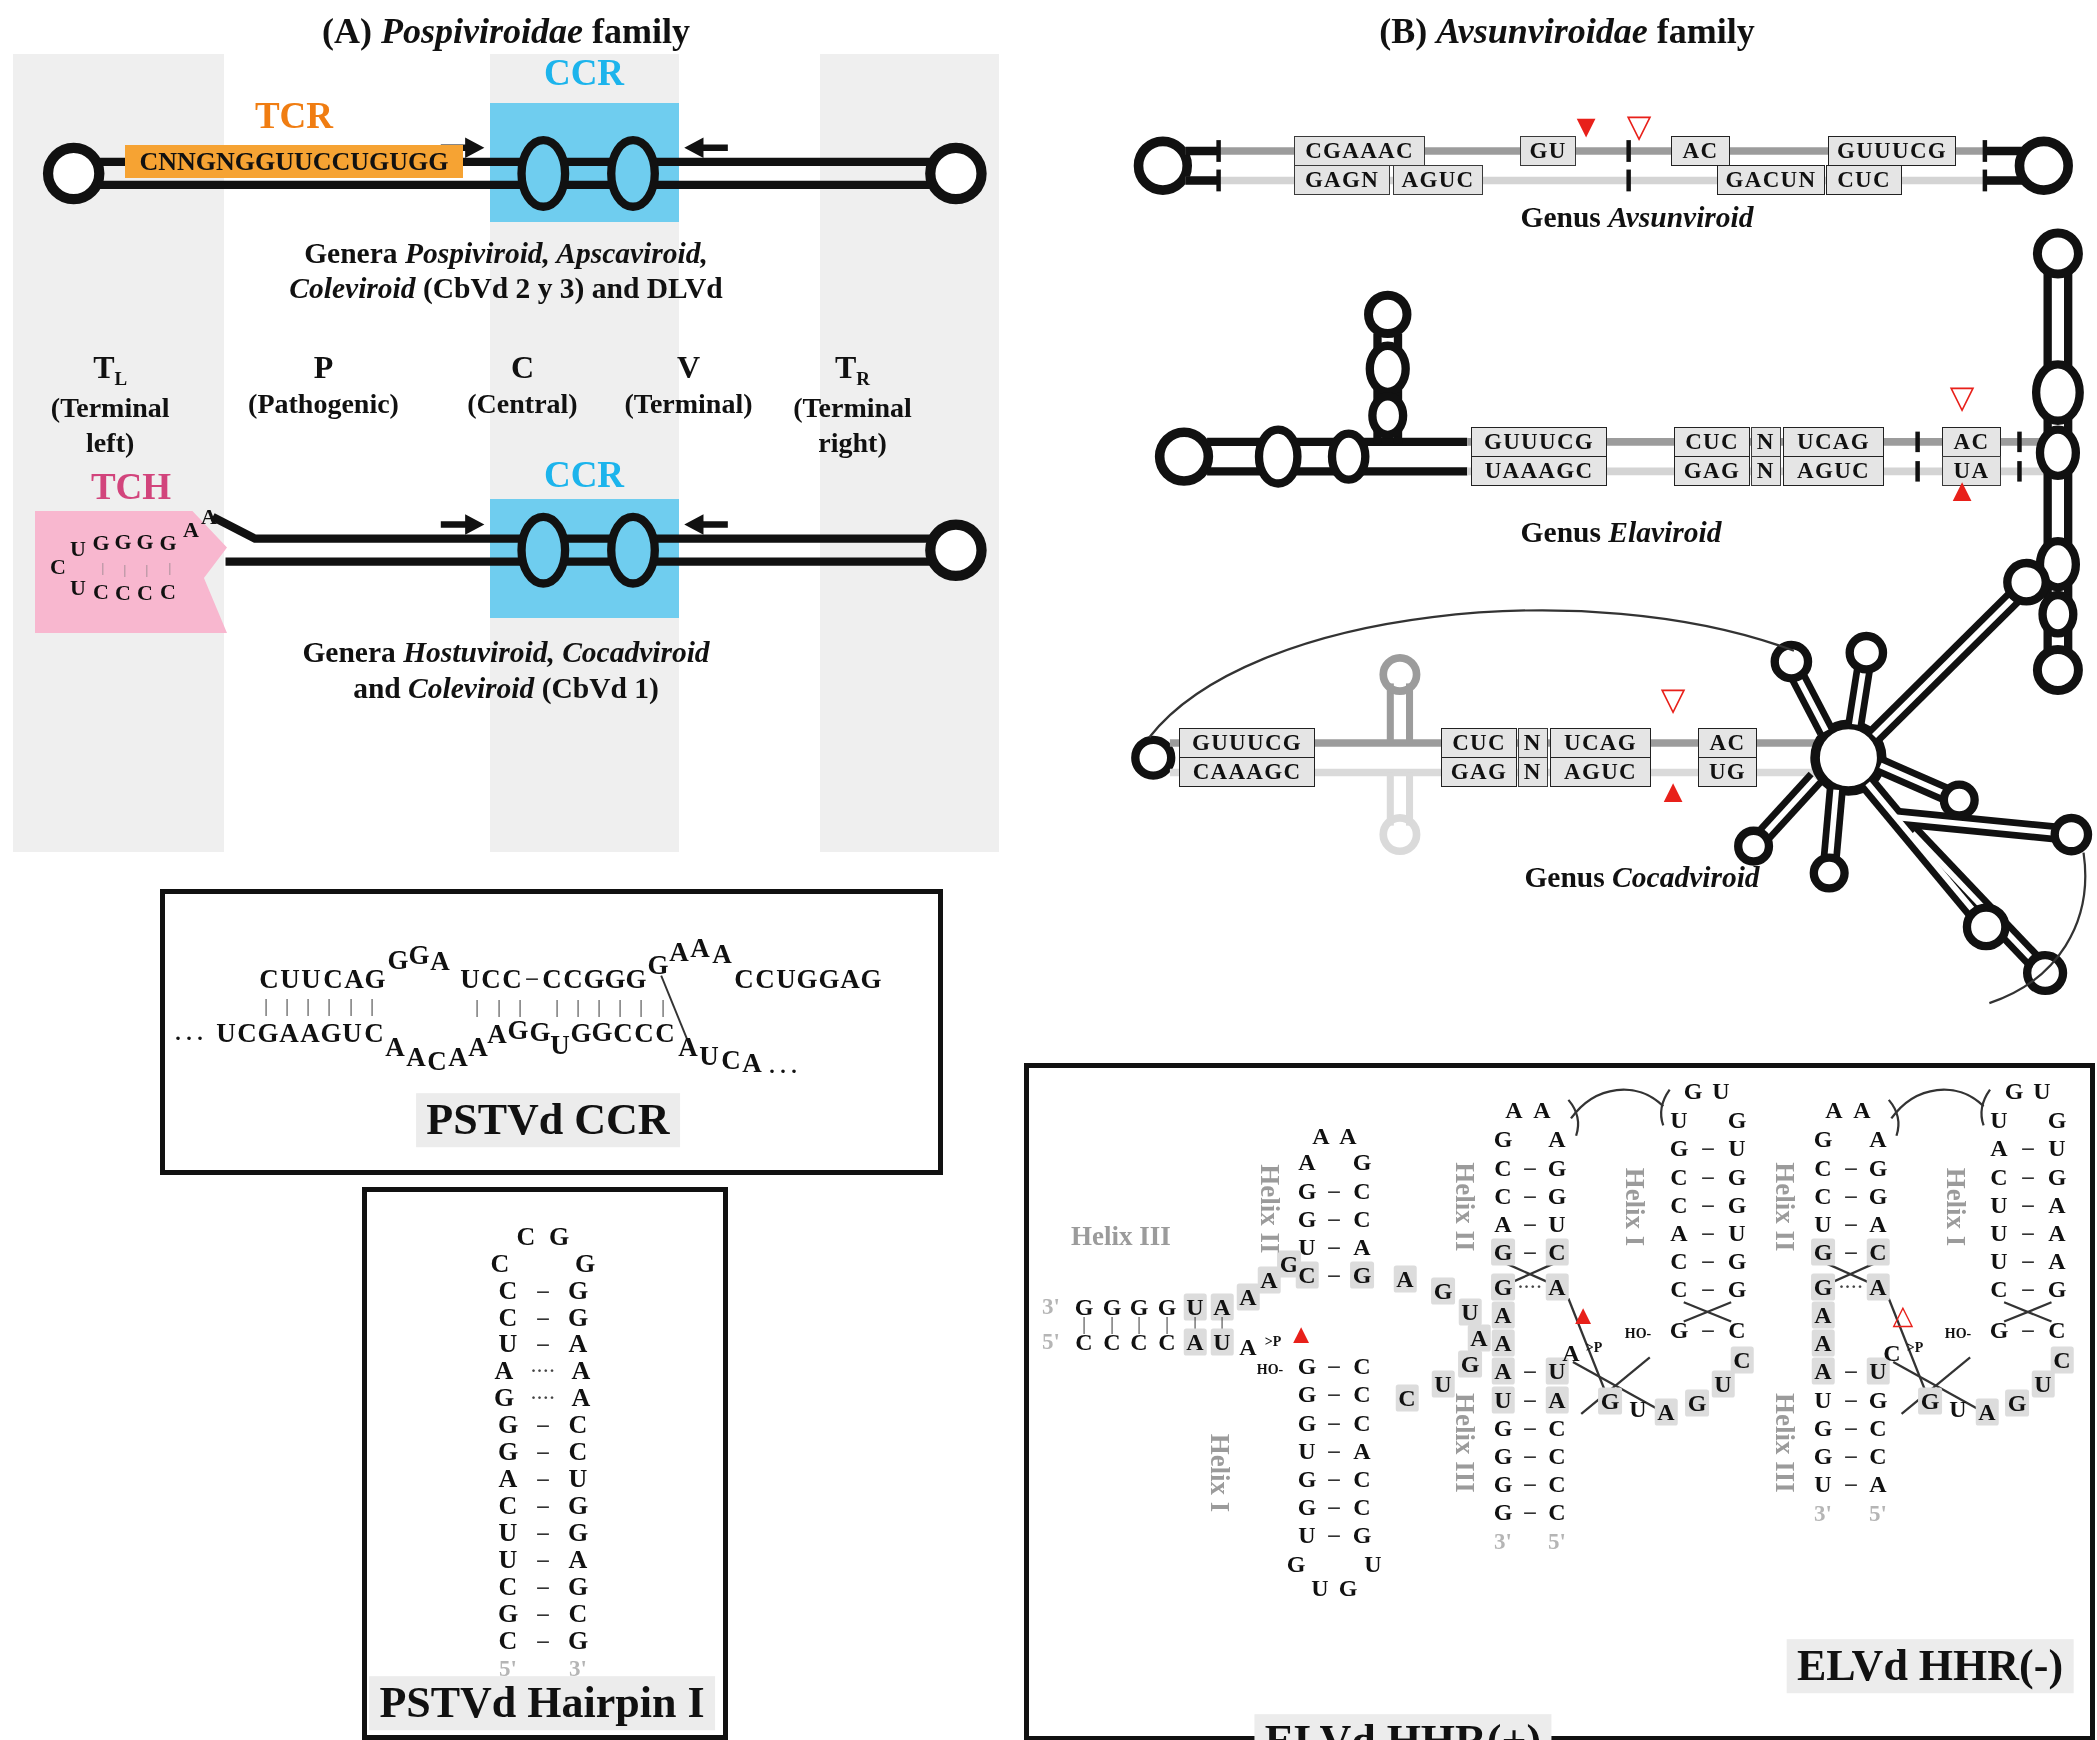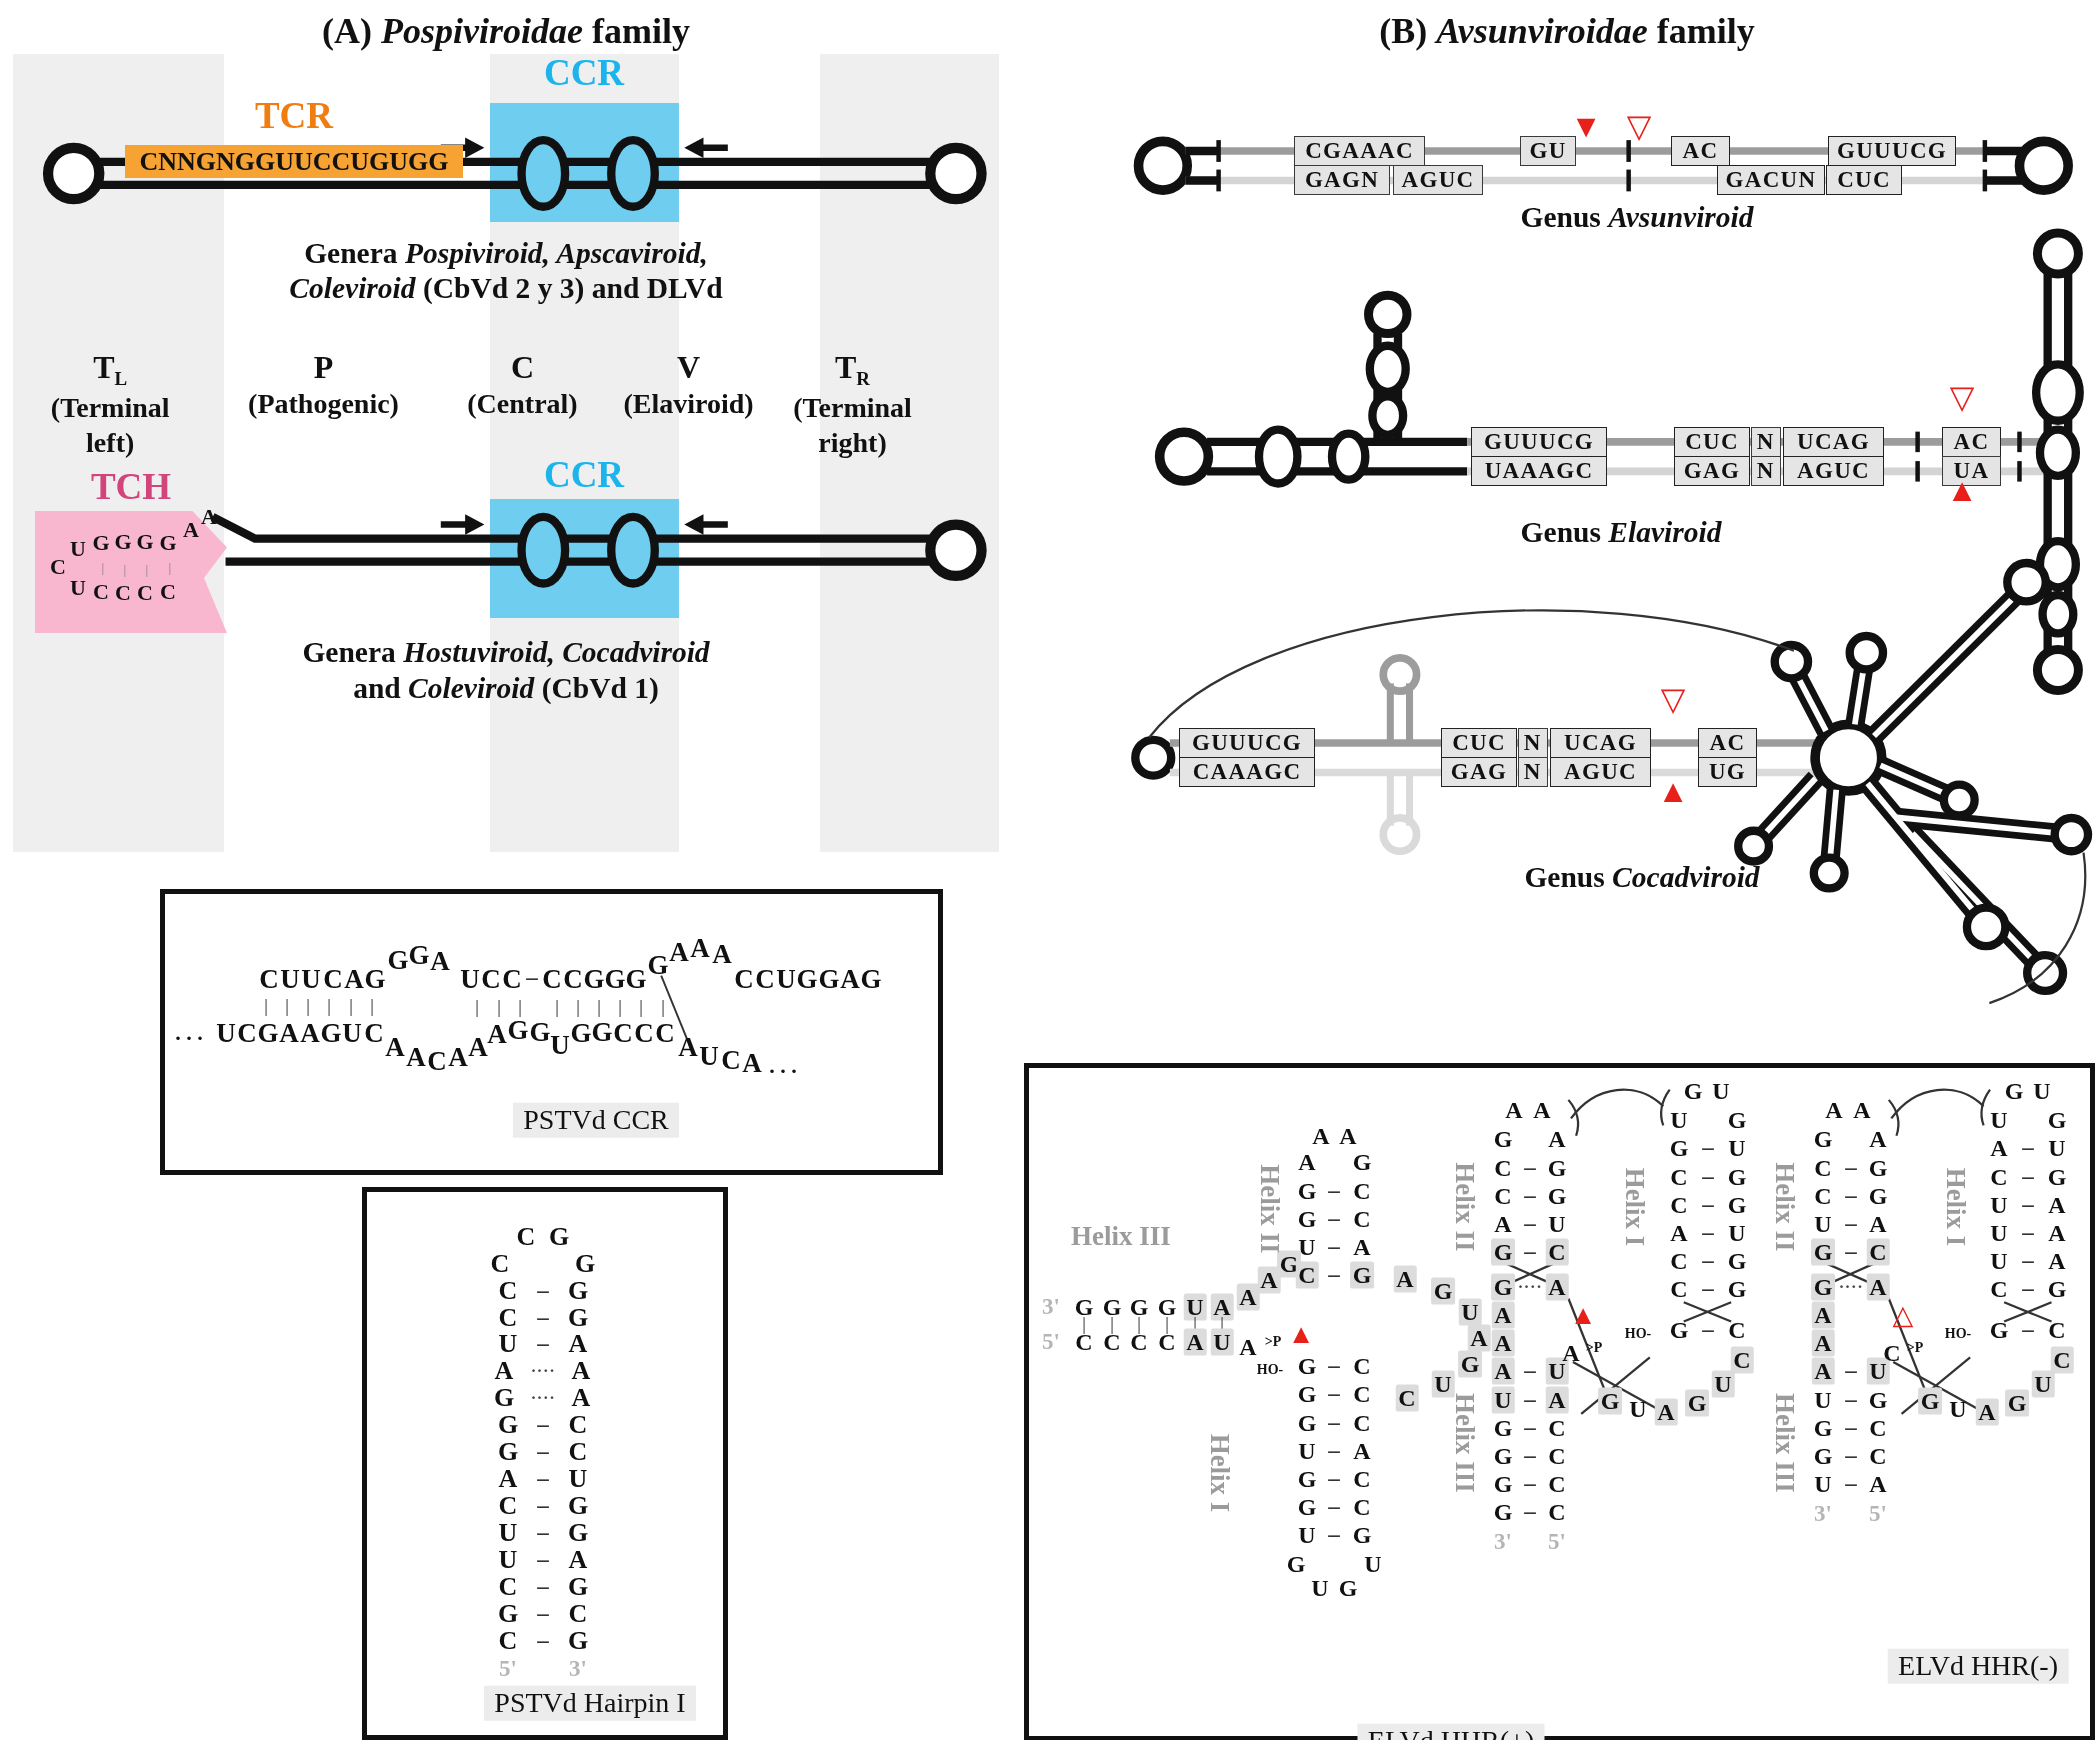--- a/index.html
+++ b/index.html
@@ -16,21 +16,21 @@
   .bluebox{position:absolute;width:189px;height:119px;background:#6FCDEF;}
   .tcrbox{position:absolute;left:125px;top:145px;width:338px;height:33px;background:#F6A333;
           display:flex;align-items:center;justify-content:center;font-size:26px;font-weight:bold;z-index:6;}
   .tchbox{position:absolute;left:35px;top:511px;width:192px;height:122px;background:#F8B7CF;z-index:3;
           clip-path:polygon(0 0,82% 0,100% 30%,88% 55%,100% 100%,0 100%);}
   .domain-col{position:absolute;text-align:center;font-weight:bold;}
   .dsym{font-size:32px;}
   .dsym sub{font-size:19px;}
   .ddesc{font-size:28px;line-height:35px;white-space:pre-line;}
   .figbox{position:absolute;border:5.8px solid #111;background:#fff;}
-  .boxlabel{position:absolute;font-size:28px;font-weight:normal;background:#ECECEC;padding:1.3px 10.3px;margin-left:48px;}
+  .boxlabel{position:absolute;font-size:44px;font-weight:bold;background:#ECECEC;padding:1.3px 10.3px;}
   .genus{position:absolute;font-size:29.5px;font-weight:bold;}
   .seqbox{position:absolute;height:29.5px;box-sizing:border-box;border:1.9px solid #3A3A3A;background:#E4E4E4;
           display:flex;align-items:center;justify-content:center;font-size:23px;font-weight:bold;
           letter-spacing:1.3px;z-index:6;}
   .seqbox.dark{background:#e5e5e5;border-color:#222;}
   .g{position:absolute;transform:translate(-50%,-50%);font-weight:bold;color:#111;white-space:pre;z-index:7;}
   .n34{font-size:22px;} .n36{font-size:22px;} .n38{font-size:24px;} .n40{font-size:26px;} .n42{font-size:27px;}
   .hl38{font-size:24px;background:#DCDCDC;padding:0 2.6px;border-radius:2.6px;}
   .bd{font-size:23px;color:#333;}
   .dt{font-size:16.7px;letter-spacing:0.6px;color:#444;}
@@ -81,21 +81,21 @@
       <div class="domain-col" style="left: 221px; top: 349px; width: 205px;">
         <div class="dsym">P</div>
         <div class="ddesc">(Pathogenic)</div>
       </div>
       <div class="domain-col" style="left: 420px; top: 349px; width: 205px;">
         <div class="dsym">C</div>
         <div class="ddesc">(Central)</div>
       </div>
       <div class="domain-col" style="left: 586px; top: 349px; width: 205px;">
         <div class="dsym">V</div>
-        <div class="ddesc">(Elaviroid)</div>
+        <div class="ddesc">(Terminal)</div>
       </div>
       <div class="domain-col" style="left: 750px; top: 349px; width: 205px;">
         <div class="dsym">T<sub>R</sub></div>
         <div class="ddesc">(Terminal
 right)</div>
       </div>
     </div>
 
   <div class="genus ctr" style="left:1637px;top:217px;"><span>Genus </span><i>Avsunviroid</i></div>
   <div class="genus ctr" style="left:1621px;top:532px;"><span>Genus </span><i>Elaviroid</i></div>

